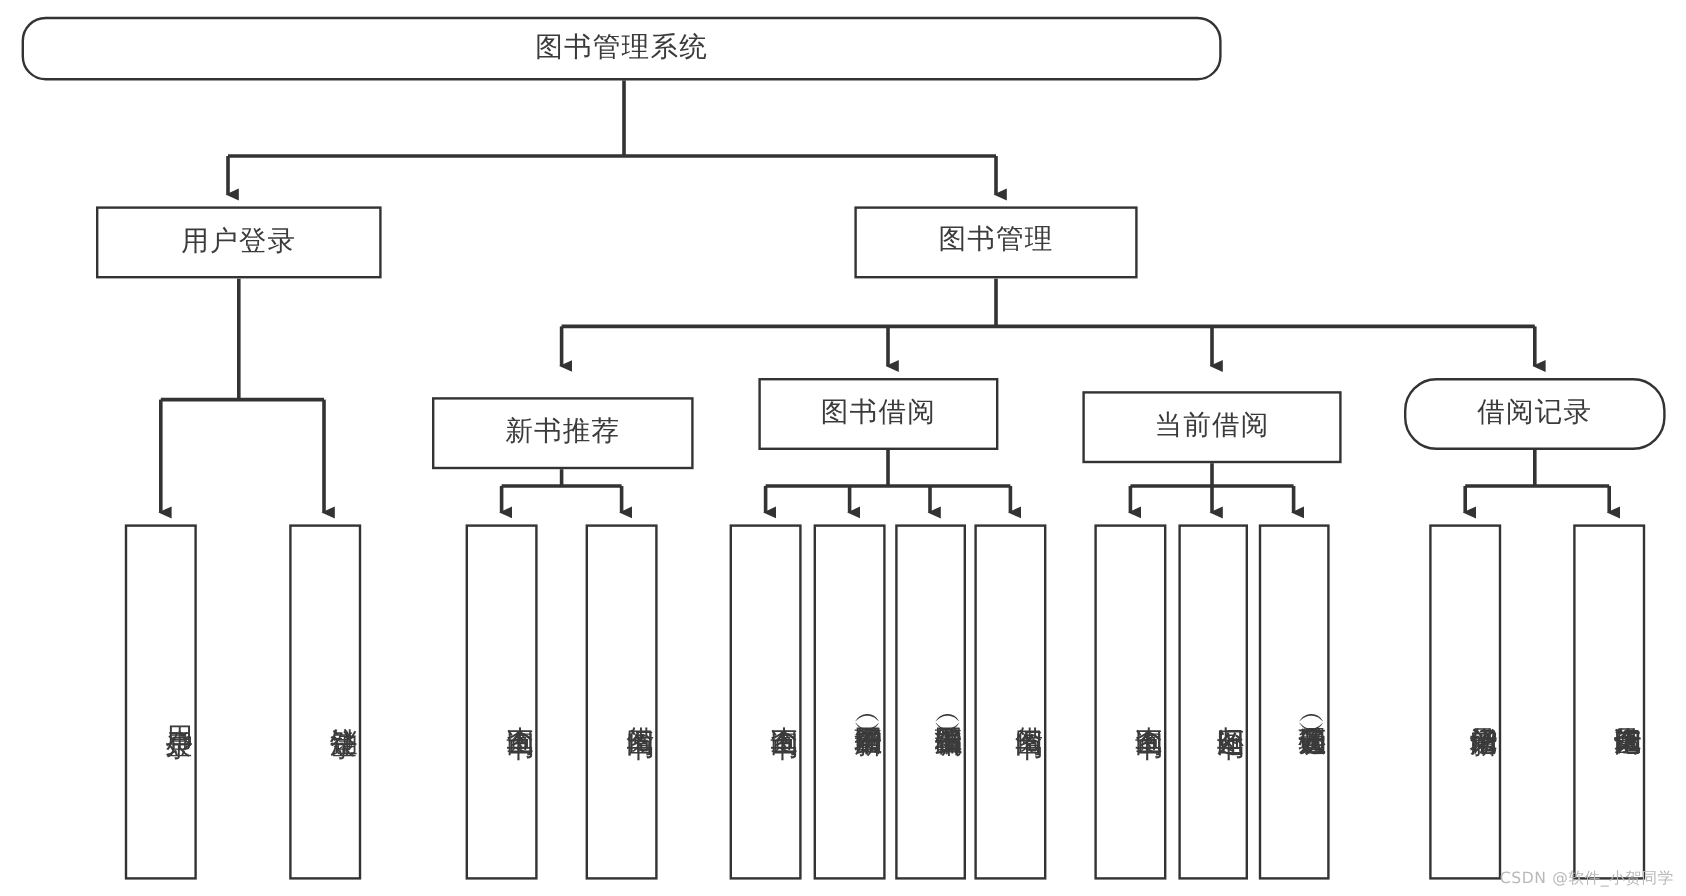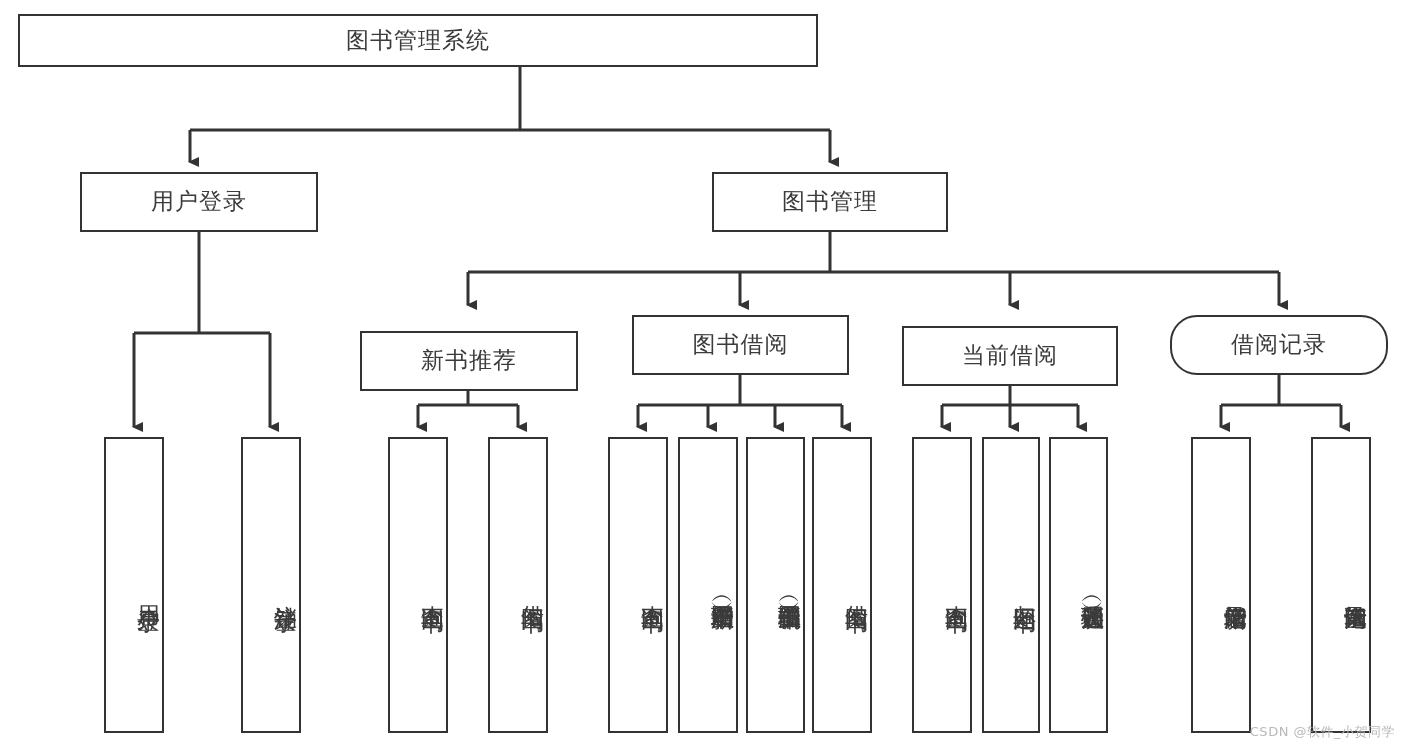--- a/index.html
+++ b/index.html
@@ -107,27 +107,27 @@
       <path d="M1010,405 L1010,427" marker-end="url(#arr)"></path>
       <path d="M1078,405 L1078,427" marker-end="url(#arr)"></path>
 
       <path d="M1279,375 L1279,405"></path>
       <path d="M1221,405 L1341,405"></path>
       <path d="M1221,405 L1221,427" marker-end="url(#arr)"></path>
       <path d="M1341,405 L1341,427" marker-end="url(#arr)"></path>
     </g>
   </svg>
 
-  <div class="node h" style="left:18px; top:14px; width:800px; height:53px;">图书管理系统</div>
+  <div class="node h" style="left:18px; top:14px; width:1000px; height:53px;border-radius:20px;">图书管理系统</div>
 
   <div class="node h" style="left:80px; top:172px; width:238px; height:60px;">用户登录</div>
-  <div class="node h" style="left:712px; top:172px; width:236px; height:60px;">图书管理</div>
+  <div class="node h" style="left:712px; top:172px; width:236px; height:60px;font-family:Liberation Mono, monospace;">图书管理</div>
 
   <div class="node h" style="left:360px; top:315px; width:218px; height:60px;margin-top:16px;">新书推荐</div>
-  <div class="node h" style="left:632px; top:315px; width:217px; height:60px;">图书借阅</div>
+  <div class="node h" style="left:632px; top:315px; width:200px; height:60px;">图书借阅</div>
   <div class="node h" style="left:902px; top:326px; width:216px; height:60px;">当前借阅</div>
   <div class="node h" style="left:1170px; top:315px; width:218px; height:60px;border-radius:27px;">借阅记录</div>
 
   <div class="node v" style="left:104px; top:437px; width:60px; height:296px;">用户登录</div>
   <div class="node v" style="left:241px; top:437px; width:60px; height:296px;">注销登录</div>
 
   <div class="node v" style="left:388px; top:437px; width:60px; height:296px;">查询图书</div>
   <div class="node v" style="left:488px; top:437px; width:60px; height:296px;">借阅图书</div>
 
   <div class="node v" style="left:608px; top:437px; width:60px; height:296px;">查询图书</div>

